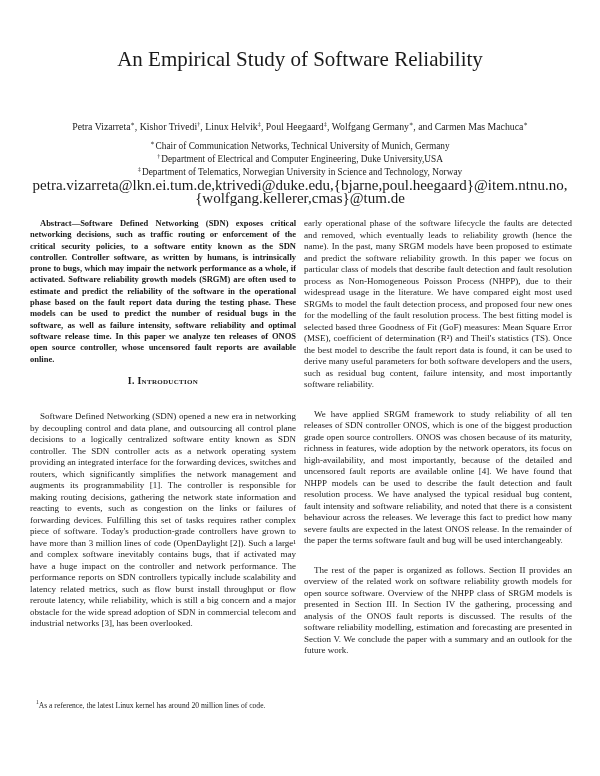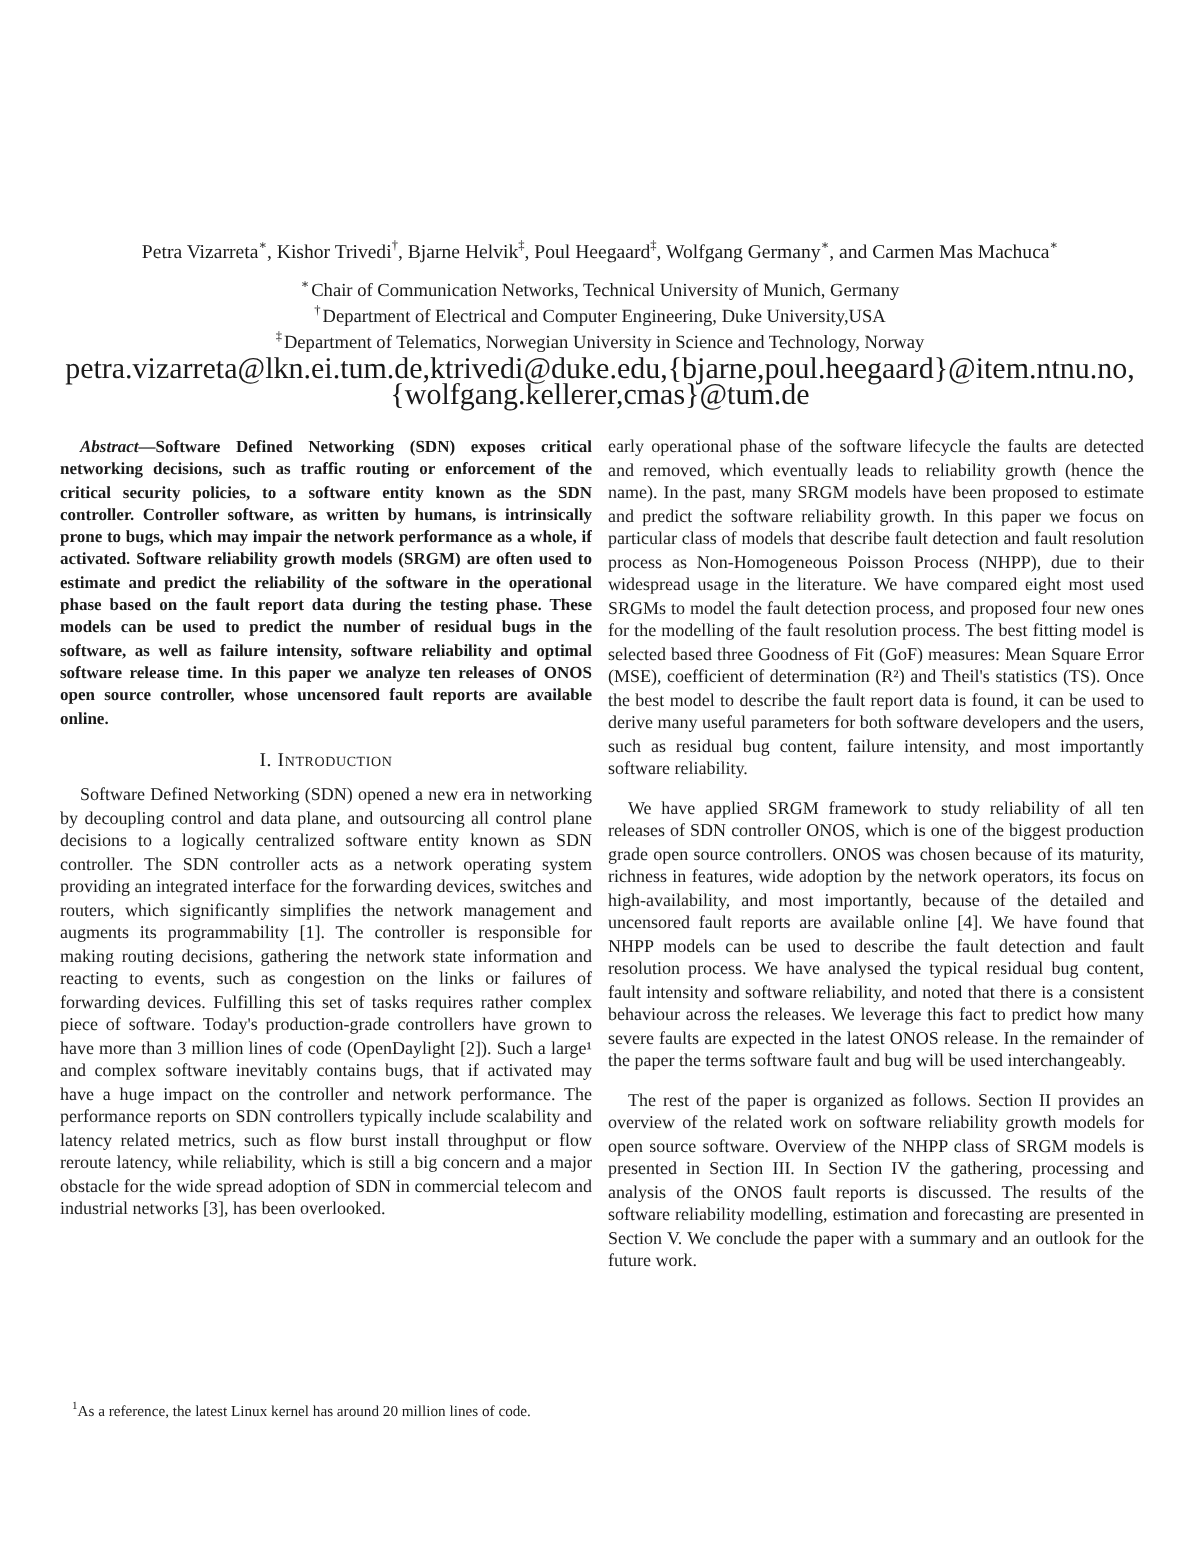--- a/index.html
+++ b/index.html
@@ -50,52 +50,53 @@
   }
   .col-left  { left: 30px;  width: 266px; }
   .col-right { left: 304px; width: 268px; }
   .abstract {
     margin: 0;
     font-weight: bold;
     font-size: 8.5px;
     line-height: 11.3px;
     text-indent: 10px;
   }
-  .ab-label { font-style: italic; }
+  .ab-label { }
   .sec-head {
-    margin: 10px 0 6px 0;
+    margin: 10px 0 25px 0;
     text-align: center;
-    font-weight: normal;
+    font-weight: bold;
     font-variant: small-caps;
     font-size: 9.8px;
     letter-spacing: 0.3px;
   }
   .par { margin: 0; }
   .indent { text-indent: 10px; }
-  .gap { margin-top: 8px; }
+  .gap { margin-top: 18px; }
   .footnote {
     position: absolute;
     bottom: 0; left: 0; right: 0;
     font-size: 7.6px;
     line-height: 9.5px;
     text-align: left;
     text-indent: 6px;
   }
   .footnote sup { font-size: 5.5px; }
 </style>
 </head>
 <body>
 
 <div class="page">
 
   <div class="title">
+    <div>An Empirical Study of Software Reliability</div>
   </div>
 
   <div class="authors">
-    <span></span><span>Petra Vizarreta</span><sup>∗</sup><span>, </span><span>Kishor Trivedi</span><sup>†</sup><span>, </span><span>Bjarne Helvik</span><sup>‡</sup><span>, </span><span>Poul Heegaard</span><sup>‡</sup><span>, </span><span>Wolfgang Germany</span><sup>∗</sup><span>, and </span><span>Carmen Mas Machuca</span><sup>∗</sup>
+    <span></span><span>Petra Vizarreta</span><sup>∗</sup><span>, </span><span>Kishor Trivedi</span><sup>†</sup><span>, </span><span>Linux Helvik</span><sup>‡</sup><span>, </span><span>Poul Heegaard</span><sup>‡</sup><span>, </span><span>Wolfgang Germany</span><sup>∗</sup><span>, and </span><span>Carmen Mas Machuca</span><sup>∗</sup>
   </div>
 
   <div class="affils">
     <div class="affil"><sup>∗</sup><span>Chair of Communication Networks, Technical University of Munich, Germany</span></div>
     <div class="affil"><sup>†</sup><span>Department of Electrical and Computer Engineering, Duke University,USA</span></div>
     <div class="affil"><sup>‡</sup><span>Department of Telematics, Norwegian University in Science and Technology, Norway</span></div>
     <div class="email">petra.vizarreta@lkn.ei.tum.de,ktrivedi@duke.edu,{bjarne,poul.heegaard}@item.ntnu.no,{wolfgang.kellerer,cmas}@tum.de</div>
   </div>
 
   <div class="col col-left">

